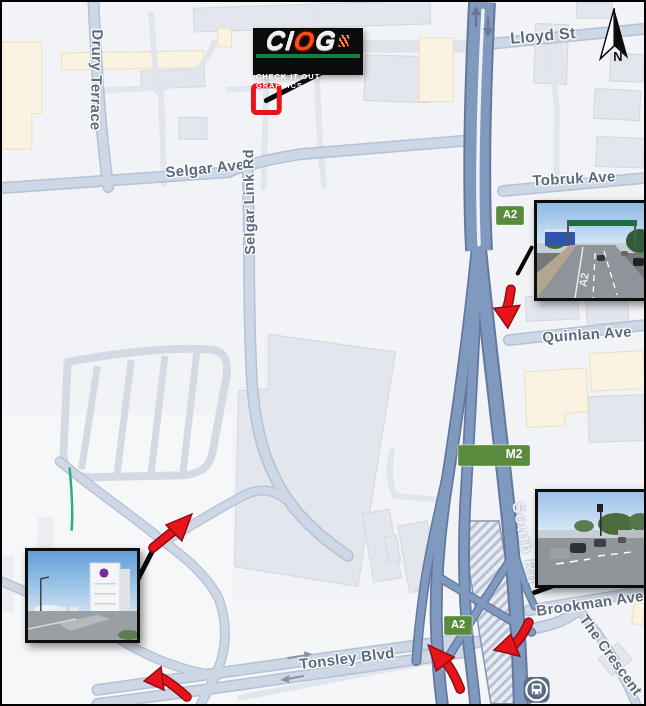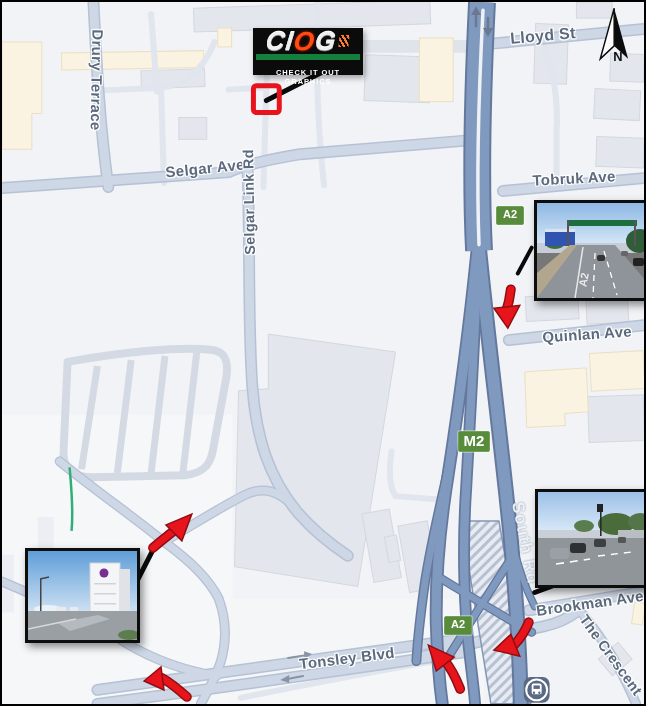--- a/index.html
+++ b/index.html
@@ -17,22 +17,22 @@
     box-shadow:0 0 0 1px rgba(255,255,255,.35);}
   
   .logo{position:absolute;left:251px;top:26px;width:110px;height:47px;background:#0b0b0b;
     box-shadow:2px 3px 6px rgba(0,0,0,.35);display:flex;flex-direction:column;align-items:center;}
   .logo-brand{height:31px;display:flex;align-items:center;justify-content:center;
     font-style:italic;font-weight:bold;font-size:26px;line-height:26px;letter-spacing:1px;
     color:#efefef;text-shadow:0 1px 0 #8a8a8a,0 -1px 0 #ffffff;transform:skewX(-6deg);}
   .logo-brand .accent{color:#ff4d12;text-shadow:0 0 3px #c81d00,0 1px 0 #7e1000;}
   .logo-slashes{width:10px;height:12px;margin-left:3px;
     background:repeating-linear-gradient(55deg,#ff7a33 0 2px,transparent 2px 4px);}
-  .logo-caption{width:104px;border-top:6px solid #15803d;color:#fff;font-weight:bold;
-    font-size:7.5px;letter-spacing:.9px;text-align:center;padding-top:8px;}
+  .logo-caption{width:104px;border-top:4px solid #15803d;color:#fff;font-weight:bold;
+    font-size:7.5px;letter-spacing:.9px;text-align:left;padding-top:14px;}
   
   .inset{position:absolute;border:3px solid #0d0d0d;background:#777;
     box-shadow:3px 4px 8px rgba(0,0,0,.45);}
   .inset svg{display:block;}
   .road-marking{fill:#e9e9e9;font-weight:bold;font-size:11px;font-family:"Liberation Sans",sans-serif;}
   .compass-n{font:bold 13px "Liberation Sans",sans-serif;fill:#101010;}
 </style>
 </head>
 <body>
 
@@ -243,21 +243,21 @@
   <div class="street-label" style="left:585px;top:332px;font-size:15px;transform:translate(-50%,-50%) rotate(-4deg);">Quinlan Ave</div>
   <div class="street-label" style="left:203px;top:166px;font-size:15px;transform:translate(-50%,-50%) rotate(-6deg);">Selgar Ave</div>
   <div class="street-label" style="left:247px;top:200px;font-size:14.5px;transform:translate(-50%,-50%) rotate(-91deg);">Selgar Link Rd</div>
   <div class="street-label" style="left:95px;top:78px;font-size:15px;transform:translate(-50%,-50%) rotate(91deg);">Drury Terrace</div>
   <div class="street-label on-road" style="left:523px;top:541px;font-size:17px;transform:translate(-50%,-50%) rotate(79deg);">South Rd</div>
   <div class="street-label" style="left:588px;top:601px;font-size:15px;transform:translate(-50%,-50%) rotate(-8deg);">Brookman Ave</div>
   <div class="street-label" style="left:609px;top:653px;font-size:14.5px;transform:translate(-50%,-50%) rotate(54deg);">The Crescent</div>
   <div class="street-label" style="left:345px;top:656px;font-size:15px;transform:translate(-50%,-50%) rotate(-7deg);">Tonsley Blvd</div>
 
   <div class="route-badge" style="left:494px;top:204px;width:26px;height:17px;">A2</div>
-  <div class="route-badge" style="left:456px;top:429px;width:30px;height:19px;font-size:15px;line-height:17px;">M2</div>
+  <div class="route-badge" style="left:456px;top:443px;width:30px;height:19px;font-size:12px;line-height:17px;padding-left:40px;">M2</div>
   <div class="route-badge" style="left:442px;top:614px;width:26px;height:17px;">A2</div>
 
   <div class="logo">
     <div class="logo-brand">
       <span>C</span>
         <span>I</span>
         <span class="accent">O</span>
         <span>G</span>
       <span class="logo-slashes"></span>
     </div>

